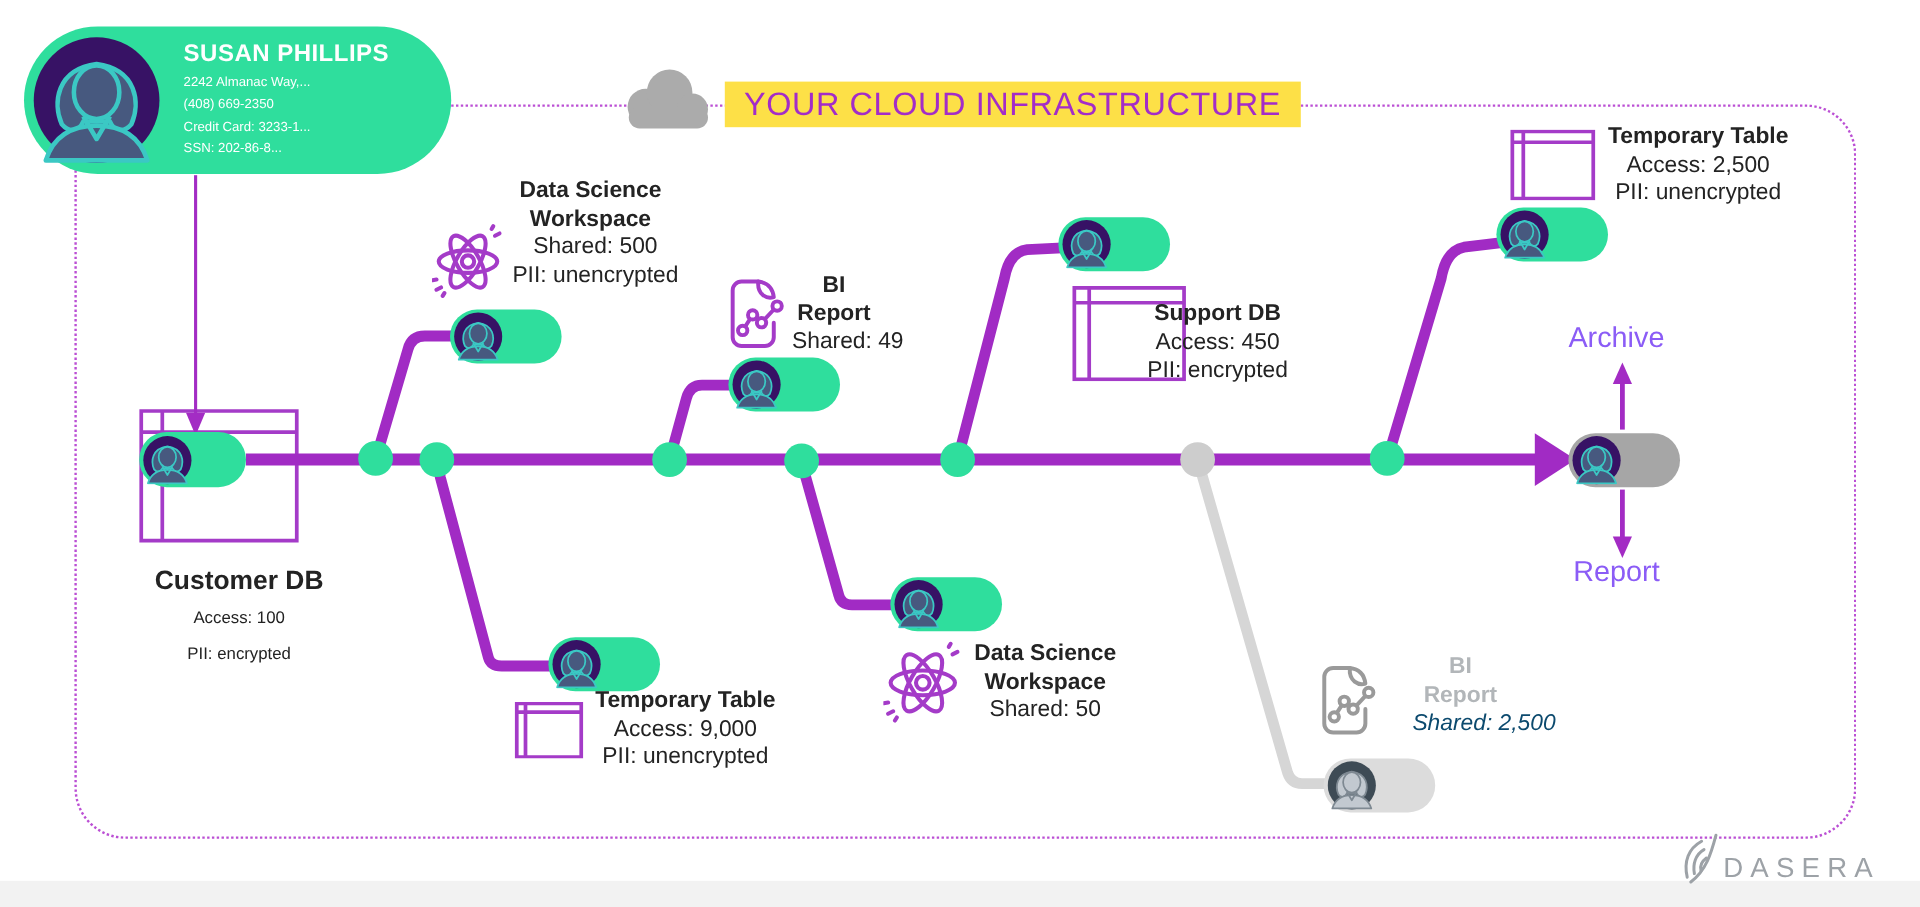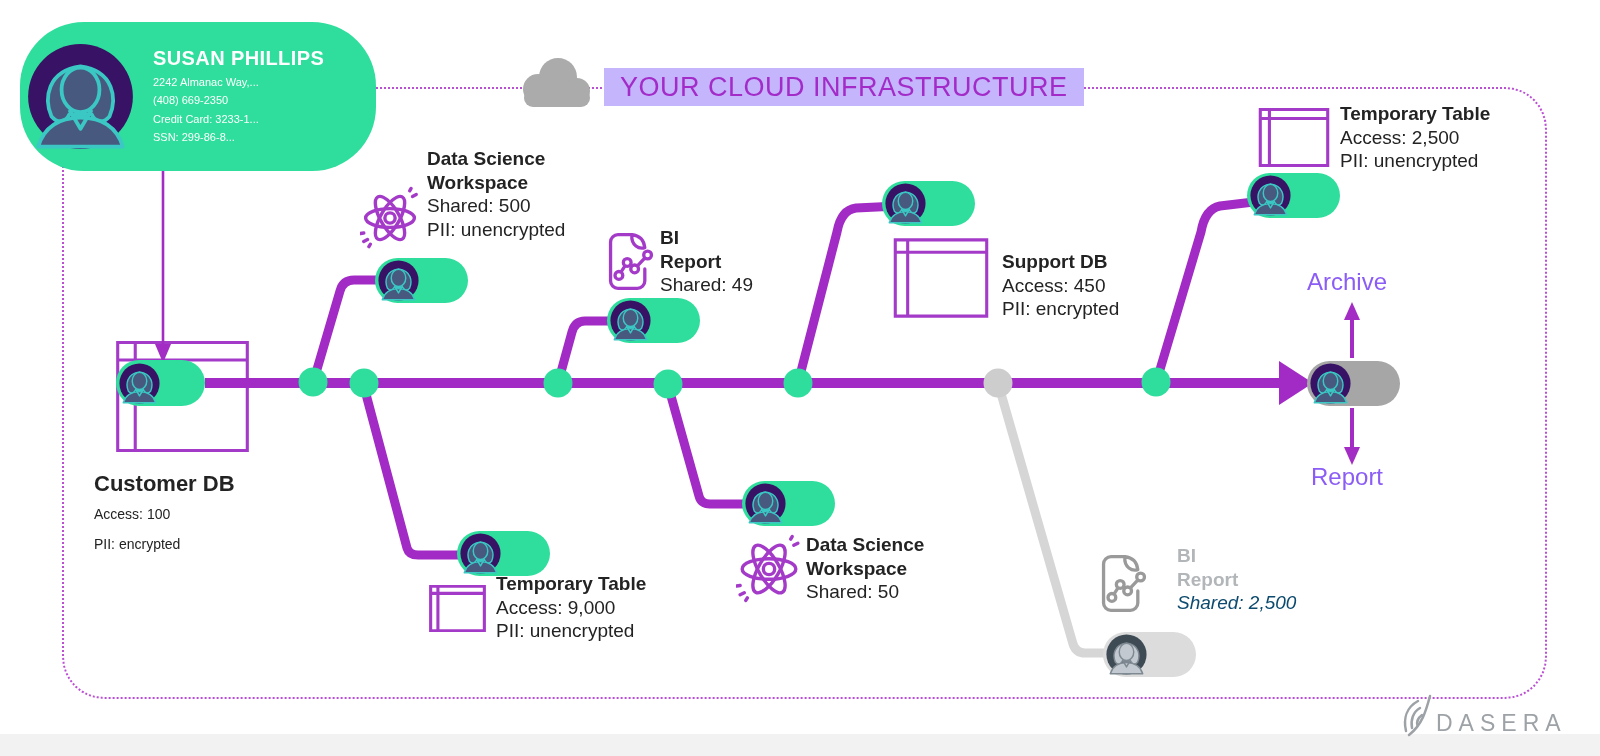--- a/index.html
+++ b/index.html
@@ -2,36 +2,36 @@
 <html><head>
 <meta charset="utf-8">
 <style>
   html,body{margin:0;padding:0;background:#ffffff;}
   #canvas{position:relative;width:1600px;height:756px;background:#ffffff;overflow:hidden;
           font-family:"Liberation Sans", sans-serif;}
   .abs{position:absolute;}
   
   .boundary{left:62px;top:87px;width:1481px;height:608px;border:2px dotted #bb4fd4;border-radius:42px;}
   
-  .cloud-title{left:604px;top:68px;background:#c4b5fd;padding:0 16px;color:#a32cc8;
+  .cloud-title{left:604px;top:68px;background:#fde047;padding:0 16px;color:#a32cc8;
                font-size:27px;letter-spacing:0.5px;line-height:38px;font-weight:400;}
   
-  .susan{left:20px;top:22px;width:356px;height:149px;background:#2fde9d;border-radius:64px;
+  .susan{left:20px;top:22px;width:356px;height:123px;background:#2fde9d;border-radius:64px;
          display:flex;align-items:center;z-index:6;}
   .susan .big-avatar{margin-left:7px;flex:0 0 auto;}
   .susan .txt{margin-left:19px;color:#ffffff;}
   .susan .name{font-size:20px;font-weight:bold;letter-spacing:0.4px;margin-bottom:3px;}
   .susan .line{font-size:11px;line-height:18.5px;}
   
   .pill{width:93px;height:45px;border-radius:999px;background:#2fde9d;display:flex;align-items:center;z-index:4;}
   .pill svg{margin-left:3px;}
   .pill.gray-light{background:#dcdcdc;}
   .pill.gray-dark{background:#a6a6a6;}
   
-  .lbl{color:#232323;z-index:5;}
+  .lbl{color:#232323;z-index:5;text-align:center;}
   .lbl .t{font-weight:bold;font-size:19px;line-height:23.5px;}
   .lbl .r{font-size:19px;line-height:23.5px;white-space:nowrap;}
   .lbl.big .t{font-size:22px;line-height:30px;}
   .lbl.big .r{font-size:14px;line-height:30px;}
   .lbl.gray .t{color:#b2b6b9;}
   .lbl.gray .r{color:#0c4a6e;font-style:italic;}
   .action{font-size:24px;color:#8b5cf6;z-index:5;}
   .icon{z-index:2;color:#a43bc8;}
   .icon.gray{color:#9a9a9a;}
   .lines{left:0;top:0;z-index:3;pointer-events:none;}
@@ -110,21 +110,21 @@
 
   <div class="abs susan">
     <svg class="big-avatar" width="107" height="107" viewBox="0 0 48 48">
         <use href="#avatar-w"></use>
       </svg>
     <div class="txt">
       <div class="name">SUSAN PHILLIPS</div>
       <div class="line">2242 Almanac Way,...</div>
       <div class="line">(408) 669-2350</div>
       <div class="line">Credit Card: 3233-1...</div>
-      <div class="line">SSN: 299-86-8...</div>
+      <div class="line">SSN: 202-86-8...</div>
     </div>
   </div>
 
   <svg class="abs icon" style="left:115px;top:338px" width="135" height="117">
       <use href="#table-ic"></use>
     </svg>
   <svg class="abs icon" style="left:892px;top:238px" width="98" height="80">
       <use href="#table-ic"></use>
     </svg>
   <svg class="abs icon" style="left:1258px;top:108px" width="72" height="59">
@@ -215,38 +215,38 @@
     <svg width="41" height="41" viewBox="0 0 48 48">
         <use href="#avatar-g"></use>
       </svg>
     </div>
   <div class="abs pill gray-dark" style="left:1307px;top:361px">
     <svg width="41" height="41" viewBox="0 0 48 48">
         <use href="#avatar-w"></use>
       </svg>
     </div>
 
-  <div class="abs lbl big" style="left:94px;top:469px">
+  <div class="abs lbl big" style="left:129px;top:469px">
     <div class="t">Customer DB</div>
     <div class="r">Access: 100</div>
     <div class="r">PII: encrypted</div>
   </div>
 
   <div class="abs lbl" style="left:427px;top:147px">
     <div class="t" style="width:130px">Data Science Workspace</div>
     <div class="r">Shared: 500</div>
     <div class="r">PII: unencrypted</div>
   </div>
 
   <div class="abs lbl" style="left:660px;top:226px">
     <div class="t" style="width:70px">BI Report</div>
     <div class="r">Shared: 49</div>
   </div>
 
-  <div class="abs lbl" style="left:1002px;top:250px">
+  <div class="abs lbl" style="left:956px;top:250px">
     <div class="t">Support DB</div>
     <div class="r">Access: 450</div>
     <div class="r">PII: encrypted</div>
   </div>
 
   <div class="abs lbl" style="left:1340px;top:102px">
     <div class="t">Temporary Table</div>
     <div class="r">Access: 2,500</div>
     <div class="r">PII: unencrypted</div>
   </div>

